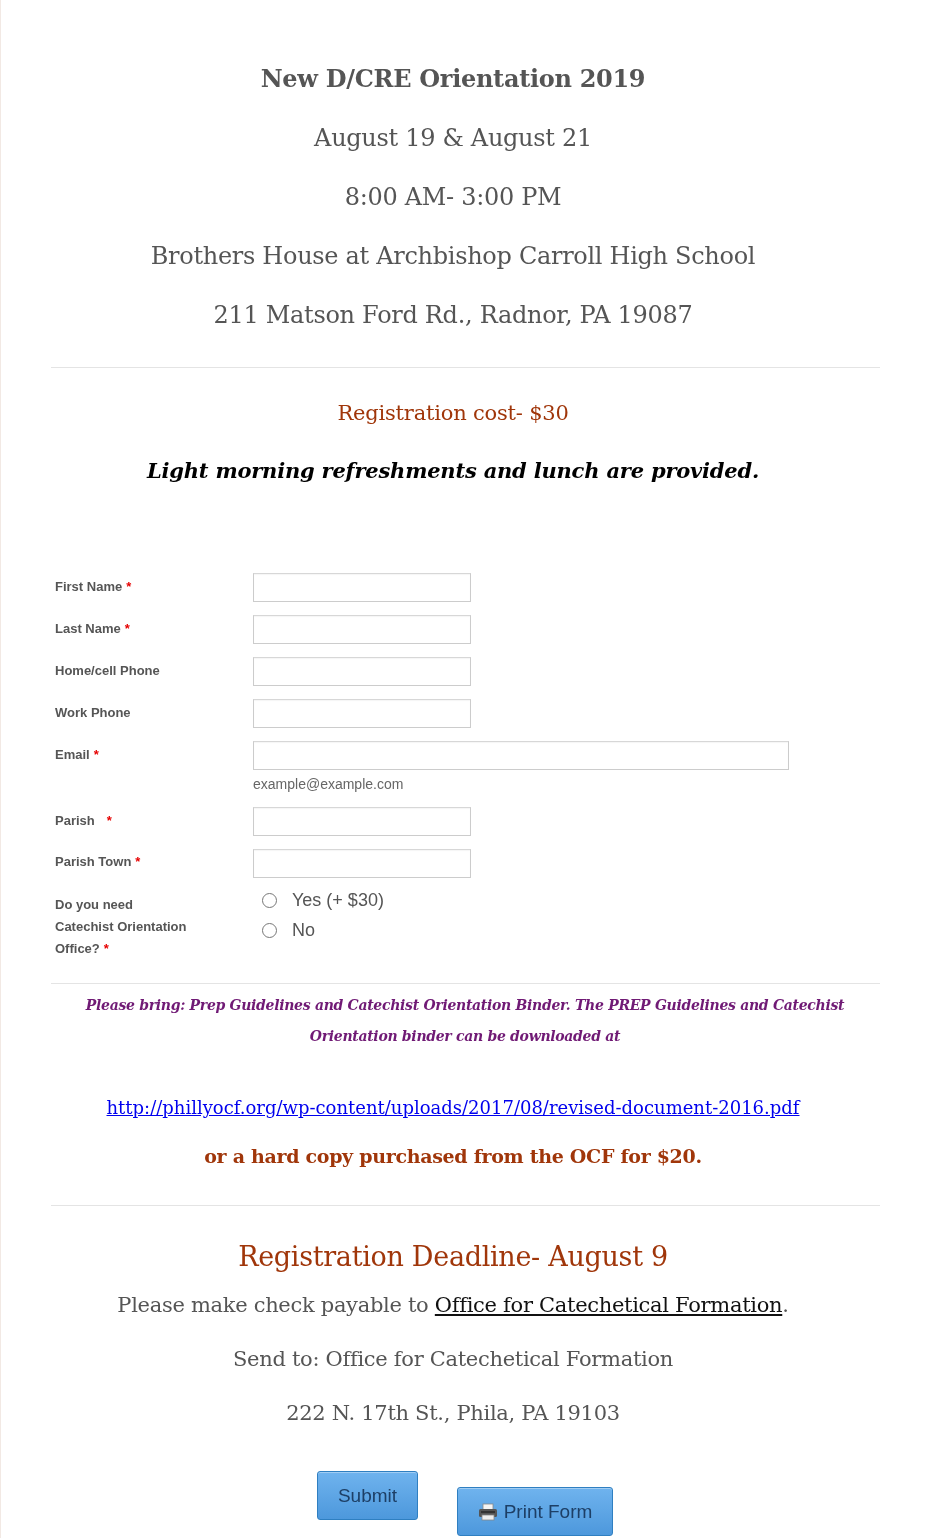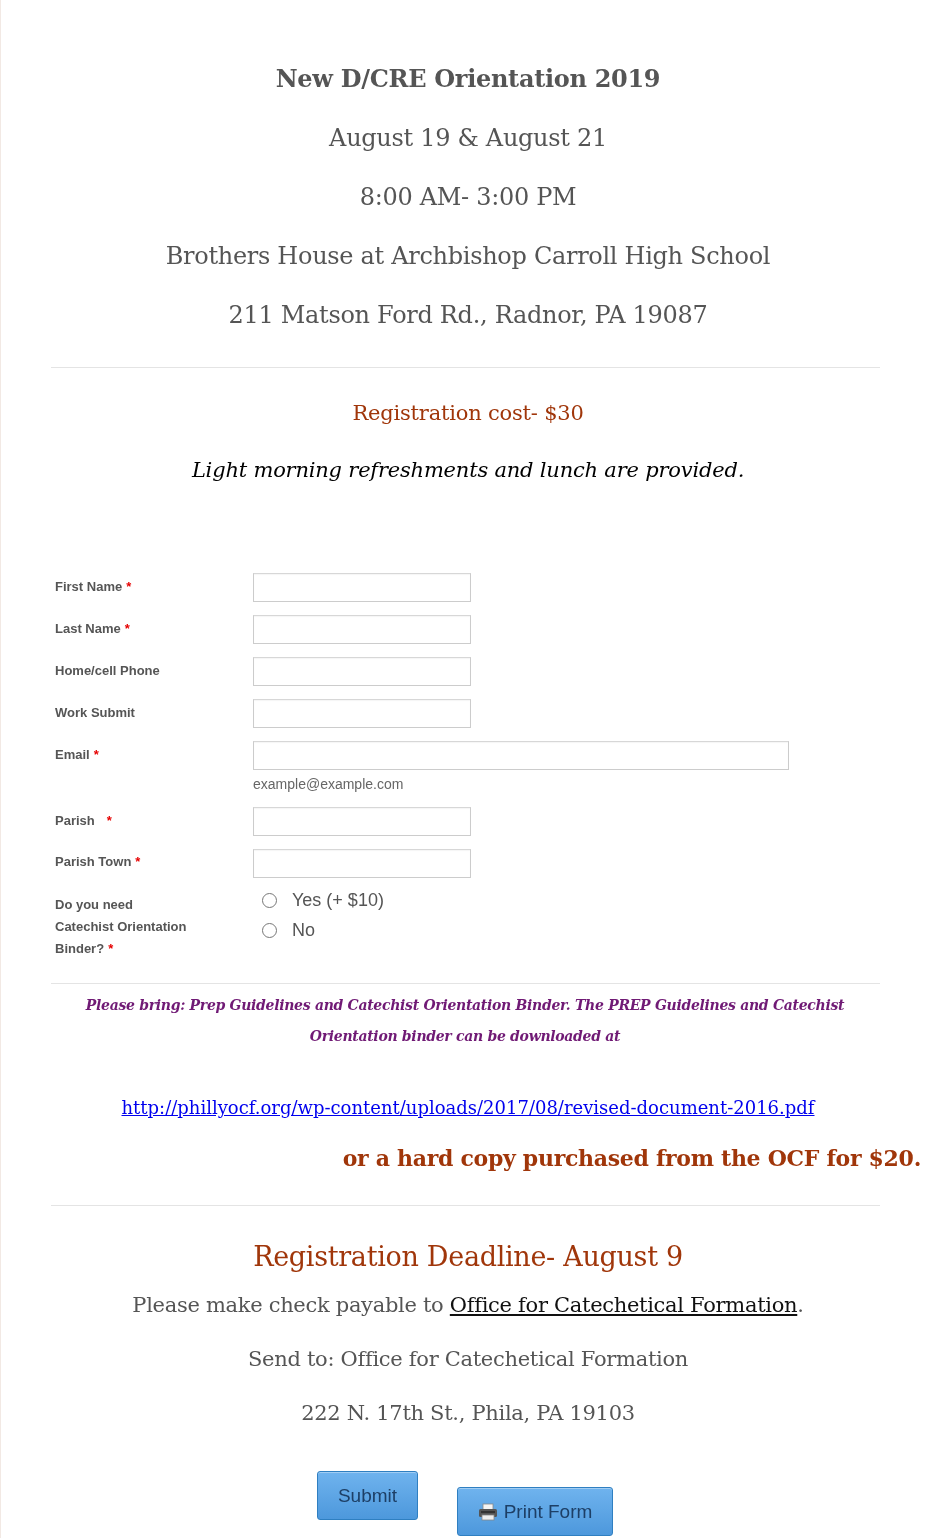--- a/index.html
+++ b/index.html
@@ -2,26 +2,26 @@
 <html><head>
   <meta charset="utf-8">
   <style>
     html, body { margin: 0; padding: 0; background: #ffffff; }
     body {
       width: 930px; height: 1538px; position: relative; overflow: hidden;
       font-family: "Liberation Serif", "DejaVu Serif", serif;
     }
     .left-edge { position: absolute; left: 0; top: 0; width: 1px; height: 1538px; background: #f2e9e4; }
     .serif { font-family: "DejaVu Serif", "Liberation Serif", serif; }
-    .center { position: absolute; left: 0; width: 906px; text-align: center; padding-left: 15px; }
+    .center { position: absolute; left: 0; width: 906px; text-align: center; }
     .hdr-title { top: 64px; font-size: 24px; font-weight: bold; color: #555555; letter-spacing: -0.3px; }
     .hdr-line { font-size: 24px; color: #555555; letter-spacing: -0.3px; }
     .divider { position: absolute; left: 51px; width: 829px; height: 1px; background: #e4e4e4; }
     .cost { top: 401px; font-size: 21px; font-weight: normal; color: #a0360a; letter-spacing: -0.2px; }
-    .refresh { top: 458px; font-size: 21px; font-weight: normal; font-style: italic; color: #000000; letter-spacing: -0.2px; }
+    .refresh { top: 458px; font-size: 21px; font-weight: bold; font-style: italic; color: #000000; letter-spacing: -0.2px; }
 
     .label {
       position: absolute; left: 55px; font-family: "Liberation Sans", "DejaVu Sans", sans-serif;
       font-size: 13px; font-weight: bold; color: #555555; line-height: 22px;
     }
     .req { color: #e60000; margin-left: 4px; }
     .input {
       position: absolute; left: 253px; width: 218px; height: 29px;
       border: 1px solid #cccccc; border-top-color: #d7d7d7; background: #fff;
       box-shadow: inset 0 1px 1px rgba(0,0,0,0.04); box-sizing: border-box;
@@ -38,21 +38,21 @@
       background: #fff; margin-right: 15px;
     }
     .radio-label { font-family: "Liberation Sans", sans-serif; font-size: 18px; color: #555555; }
 
     .bring {
       position: absolute; left: 80px; width: 770px; top: 990px; text-align: center;
       font-size: 14px; font-weight: bold; font-style: italic; color: #701a75; line-height: 31px; letter-spacing: -0.3px;
     }
     .link { top: 1097px; font-size: 18px; }
     .link a { color: #0000ee; text-decoration: underline; }
-    .hardcopy { top: 1145px; font-size: 22px; font-weight: bold; color: #a0360a; letter-spacing: -0.3px; text-align: right; }
+    .hardcopy { top: 1145px; font-size: 19px; font-weight: bold; color: #a0360a; letter-spacing: -0.3px; }
     .deadline { top: 1241px; font-size: 27px; color: #a0360a; letter-spacing: -0.3px; }
     .payable { top: 1293px; font-size: 21px; color: #555555; letter-spacing: -0.3px; }
     .payable a { color: #111111; text-decoration: underline; }
     .sendto { top: 1347px; font-size: 21px; color: #555555; letter-spacing: -0.3px; }
     .addr { top: 1401px; font-size: 21px; color: #555555; letter-spacing: -0.3px; }
 
     .btn {
       position: absolute; top: 1471px; height: 49px; box-sizing: border-box;
       border: 1px solid #2f7fc1; border-radius: 3px;
       background: linear-gradient(#6fb3ee, #4d98dc);
@@ -90,21 +90,21 @@
     <span>Last Name</span><span class="req">*</span>
   </div>
   <input class="input" style="top: 615px;" type="text" value="">
 
   <div class="label" style="top:660px">
     <span>Home/cell Phone</span>
   </div>
   <input class="input" style="top: 657px;" type="text" value="">
 
   <div class="label" style="top:702px">
-    <span>Work Submit</span>
+    <span>Work Phone</span>
   </div>
   <input class="input" style="top: 699px;" type="text" value="">
 
   <div class="label" style="top:744px">
     <span>Email</span><span class="req">*</span>
   </div>
   <input class="input wide" style="top: 741px;" type="text" value="">
   <div class="sublabel">example@example.com</div>
 
   <div class="label" style="top:810px">
@@ -113,26 +113,26 @@
   <input class="input" style="top: 807px;" type="text" value="">
 
   <div class="label" style="top:851px">
     <span>Parish Town</span><span class="req">*</span>
   </div>
   <input class="input" style="top: 849px;" type="text" value="">
 
   <div class="label" style="top:894px">
     <div>Do you need</div>
     <div>Catechist Orientation</div>
-    <div><span>Binder?</span><span class="req">*</span></div>
+    <div><span>Office?</span><span class="req">*</span></div>
   </div>
 
   <label class="radio-row" style="top:890px">
     <span class="radio"></span>
-    <span class="radio-label">Yes (+ $10)</span>
+    <span class="radio-label">Yes (+ $30)</span>
   </label>
   <label class="radio-row" style="top:920px">
     <span class="radio"></span>
     <span class="radio-label">No</span>
   </label>
 </form>
 
 <div class="divider" style="top:983px"></div>
 
 <div class="bring serif">Please bring:  Prep Guidelines and Catechist Orientation Binder.  The PREP Guidelines and Catechist Orientation binder can be downloaded at</div>

